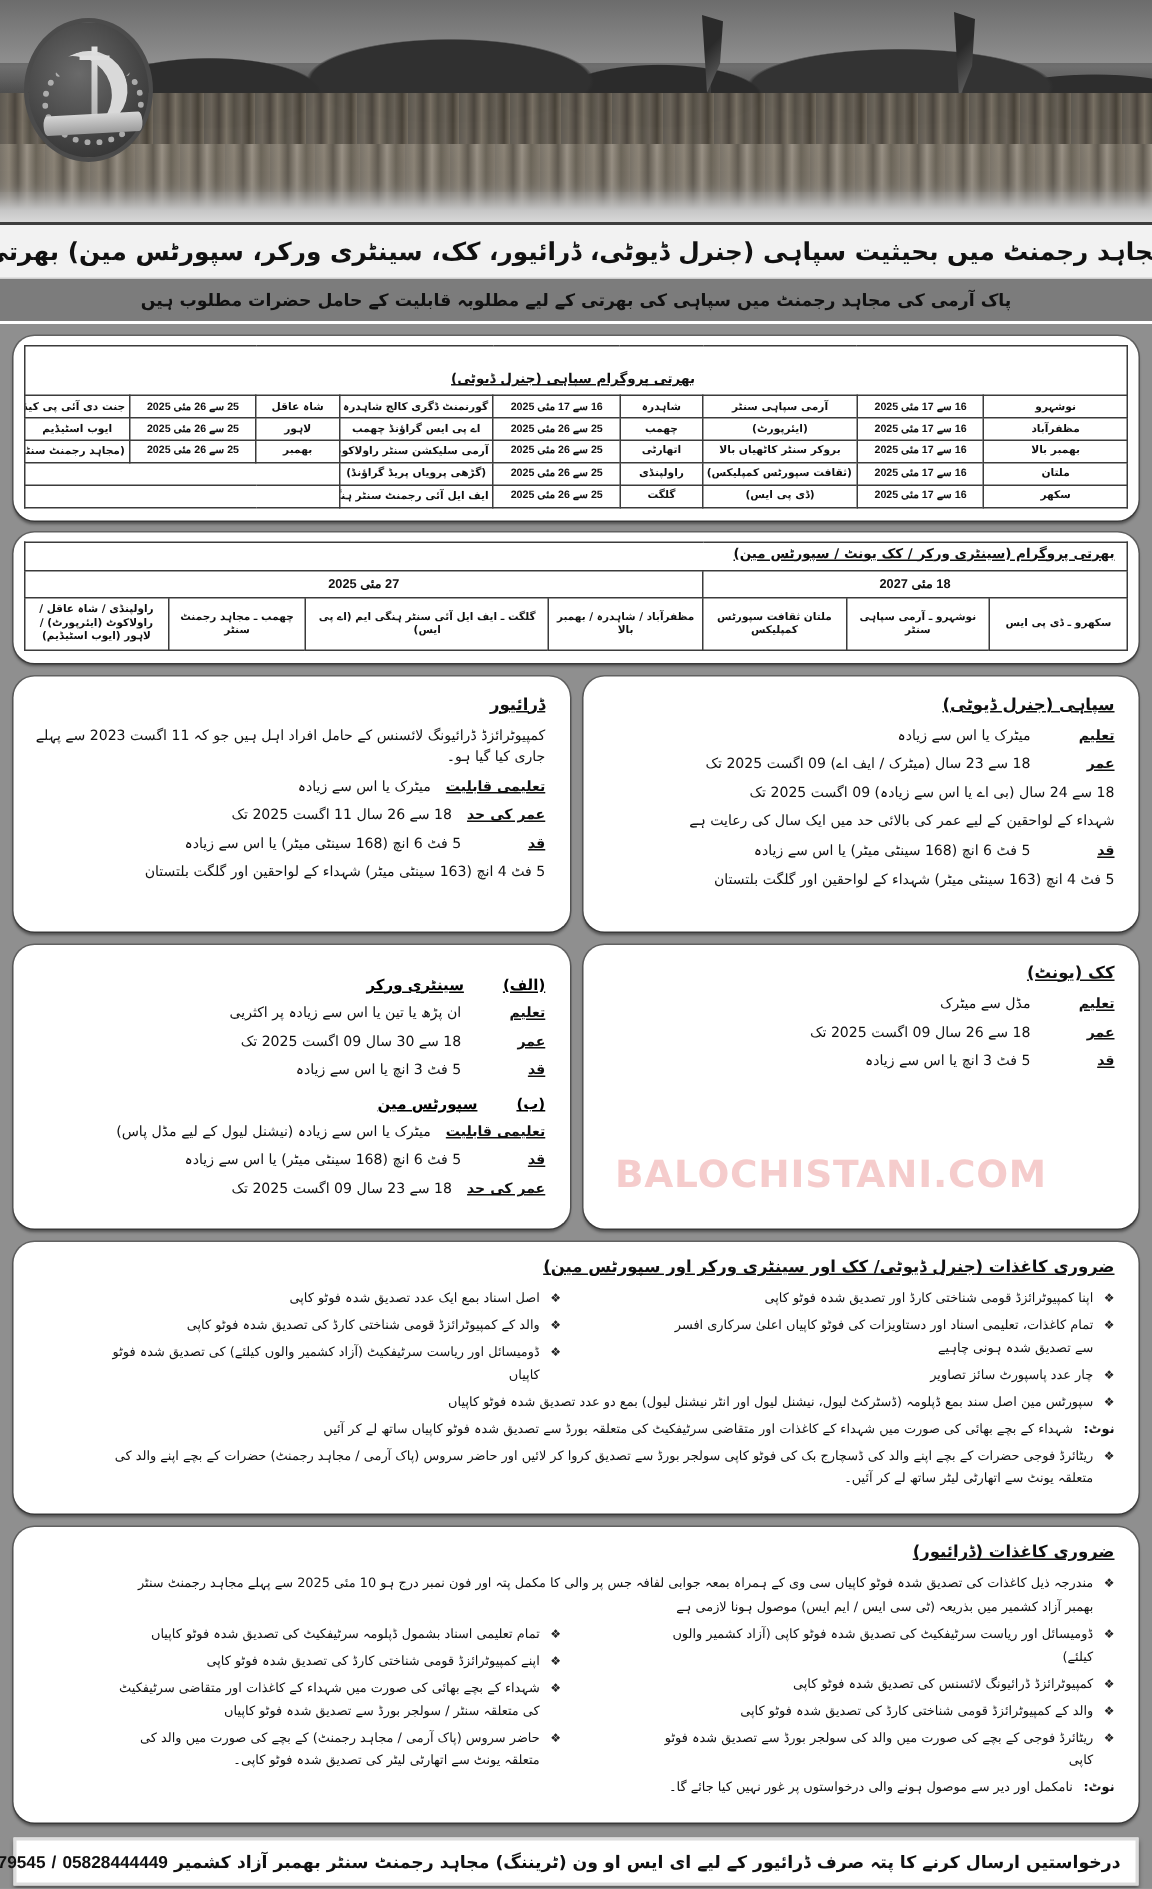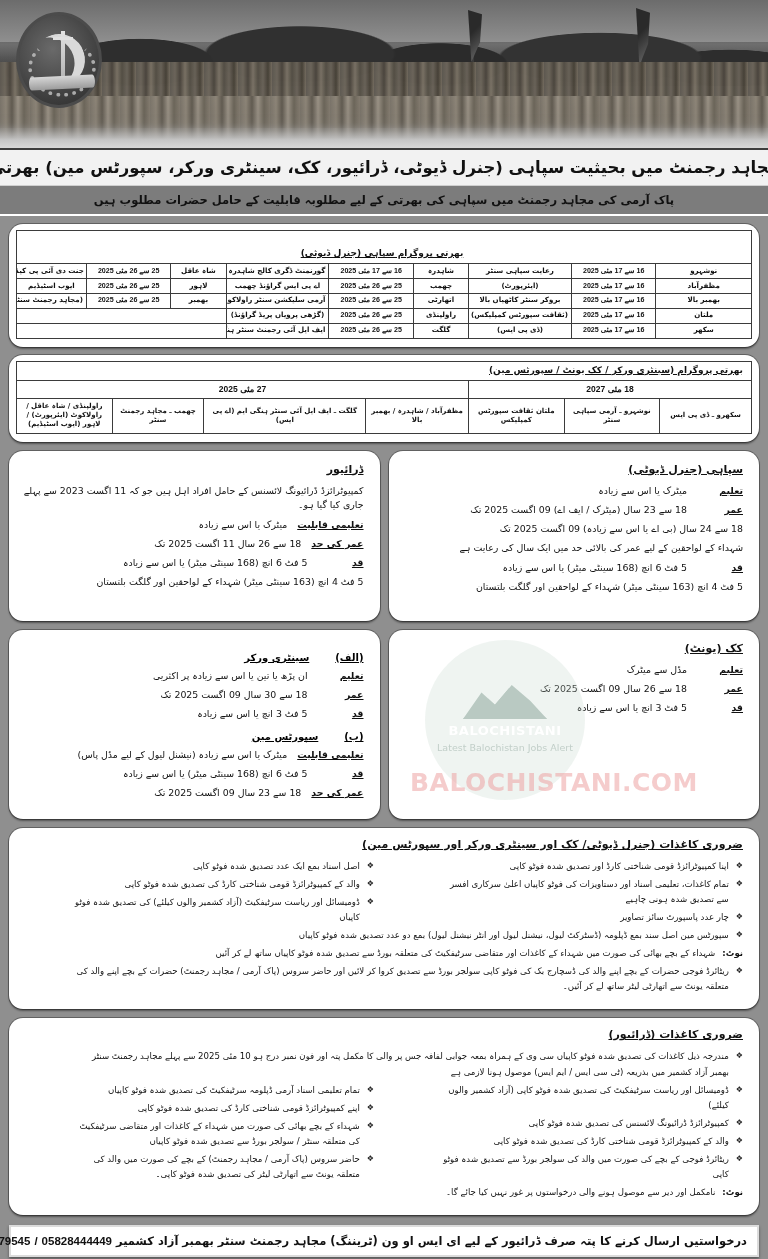--- a/index.html
+++ b/index.html
@@ -307,21 +307,21 @@
       </colgroup>
       <thead>
         <tr>
             <th class="tbl-title" colspan="9"><span>بھرتی پروگرام سپاہی (جنرل ڈیوٹی)</span></th>
           </tr>
       </thead>
       <tbody>
         <tr>
           <td>نوشہرو</td>
           <td class="num">16 سے 17 مئی 2025</td>
-          <td>رعایت سپاہی سنٹر</td>
+          <td>آرمی سپاہی سنٹر</td>
           <td>شاہدرہ</td>
           <td class="num">16 سے 17 مئی 2025</td>
           <td>گورنمنٹ ڈگری کالج شاہدرہ</td>
           <td>شاہ عاقل</td>
           <td class="num">25 سے 26 مئی 2025</td>
           <td>جنت دی آئی پی کیڈٹ نمبر 1 (اے پی ایس)</td>
         </tr>
         <tr>
           <td>مظفرآباد</td>
           <td class="num">16 سے 17 مئی 2025</td>
@@ -562,21 +562,21 @@
             <span class="bt">والد کے کمپیوٹرائزڈ قومی شناختی کارڈ کی تصدیق شدہ فوٹو کاپی</span>
           </div>
         <div class="bullet">
             <span class="bi">❖</span>
             <span class="bt">ریٹائرڈ فوجی کے بچے کی صورت میں والد کی سولجر بورڈ سے تصدیق شدہ فوٹو کاپی</span>
           </div>
       </div>
       <div>
         <div class="bullet">
             <span class="bi">❖</span>
-            <span class="bt">تمام تعلیمی اسناد آرمی ڈپلومہ سرٹیفکیٹ کی تصدیق شدہ فوٹو کاپیاں</span>
+            <span class="bt">تمام تعلیمی اسناد بشمول ڈپلومہ سرٹیفکیٹ کی تصدیق شدہ فوٹو کاپیاں</span>
           </div>
         <div class="bullet">
             <span class="bi">❖</span>
             <span class="bt">اپنے کمپیوٹرائزڈ قومی شناختی کارڈ کی تصدیق شدہ فوٹو کاپی</span>
           </div>
         <div class="bullet">
             <span class="bi">❖</span>
             <span class="bt">شہداء کے بچے بھائی کی صورت میں شہداء کے کاغذات اور متقاضی سرٹیفکیٹ کی متعلقہ سنٹر / سولجر بورڈ سے تصدیق شدہ فوٹو کاپیاں</span>
           </div>
         <div class="bullet">
@@ -595,21 +595,15 @@
 
   <div class="footer-wrap">
     <div class="footer">
       <span>درخواستیں ارسال کرنے کا پتہ صرف ڈرائیور کے لیے ای ایس او ون (ٹریننگ) مجاہد رجمنٹ سنٹر بھمبر آزاد کشمیر</span>
       <span class="phones">05828444449</span>
       <span class="phones">/</span>
       <span class="phones">03455456849/03265279545</span>
     </div>
   </div>
 
-  <div class="wm-circle">
-    <div class="wm-mtn"></div>
-    <div class="wm-name">BALOCHISTANI</div>
-    <div class="wm-sub">Latest Balochistan
-Jobs Alert</div>
-  </div>
   <div class="wm-dom">BALOCHISTANI.COM</div>
 
 </div>
 
 </body></html>

